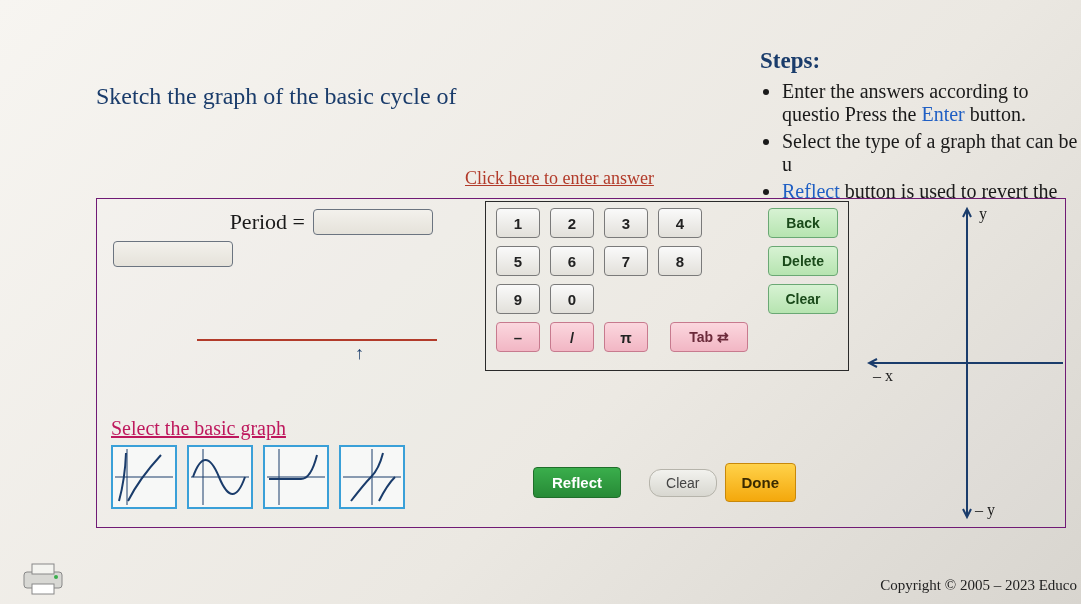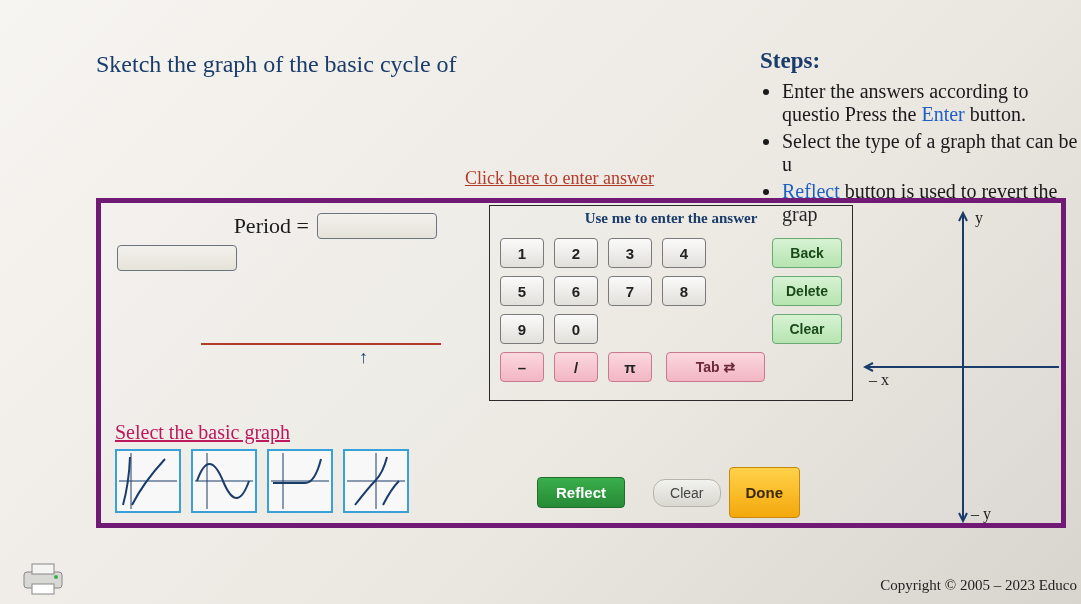--- a/index.html
+++ b/index.html
@@ -14,20 +14,21 @@
     color: #2a2824;
   }
   .page {
     padding: 48px 0 0 96px;
     position: relative;
   }
   .question {
     font-size: 24px;
     color: #1a3c6b;
     line-height: 1.35;
+    margin-top: 32px;
   }
   .question .eq { color: #1a1a1a; font-style: italic; }
   .steps {
     position: absolute;
     top: 48px;
     left: 760px;
     width: 330px;
     font-size: 20px;
     color: #1a1a1a;
   }
@@ -45,21 +46,21 @@
     color: #b23b2a;
     text-decoration: underline;
   }
 
   .main-box {
     position: absolute;
     top: 198px;
     left: 96px;
     width: 970px;
     height: 330px;
-    border: 5px solid #701a75;
+    border: 1px solid #701a75;
     background: rgba(255,255,255,0.05);
   }
 
   
   .fields {
     position: absolute;
     top: 10px;
     left: 16px;
     font-size: 22px;
     color: #1a1a1a;
@@ -147,49 +148,49 @@
     border:1px solid #6aa874;
     border-radius:4px;
     background:linear-gradient(#d7f2d3,#b6e4b0);
     font: bold 14px Arial, sans-serif;
     display:flex; align-items:center; justify-content:center;
     color:#1a4a1a;
     margin-left:auto;
     text-align:center;
   }
   .kp-tab {
-    width:99px; height:30px;
+    width:78px; height:30px;
     border:1px solid #c77a8e;
     border-radius:4px;
     background:linear-gradient(#fbd7de,#f2b6c4);
     font: bold 14px Arial, sans-serif;
     display:flex; align-items:center; justify-content:center;
     color:#6b2a3a;
-    margin-left:4px;
+    margin-left:12px;
   }
 
   
   .actions {
     position:absolute; top:264px; left:436px;
     display:flex; align-items:center; gap:28px;
     font-family: Arial, sans-serif;
   }
   .btn-reflect {
     padding:6px 18px; border-radius:4px;
     background:linear-gradient(#3aae4c,#278a36);
     color:#fff; font-weight:bold; font-size:15px;
     border:1px solid #1f6e2a;
   }
   .btn-clear {
     padding:5px 16px; border-radius:12px;
     background:linear-gradient(#f2f2ee,#d8d7d0);
     color:#444; font-size:14px; border:1px solid #b6b4ab;
   }
   .btn-done {
-    padding:16px 16px; border-radius:4px;
+    padding:10px 16px; border-radius:4px;
     background:linear-gradient(#ffd24a,#f4a80c);
     color:#3a2a00; font-weight:bold; font-size:15px;
     border:1px solid #c8880a;
   }
 
   
   .axes {
     position:absolute; top:4px; right:-2px;
     width:200px; height:320px;
   }
@@ -274,21 +275,20 @@
       <div class="graph-choice">
         <svg viewBox="0 0 58 56">
             <line x1="0" y1="28" x2="58" y2="28" stroke="#1a3c6b" stroke-width="1"></line>
             <line x1="29" y1="0" x2="29" y2="56" stroke="#1a3c6b" stroke-width="1"></line>
             <path d="M8 52 Q22 34 28 28 Q36 20 40 4 M36 52 Q44 36 52 28" fill="none" stroke="#1a3c6b" stroke-width="2"></path>
           </svg>
       </div>
     </div>
 
     <div class="keypad">
-      <div class="keypad-title">Use me to enter the answer</div>
       <div class="kp-body">
         <div class="kp-row">
           <div class="kp-key">1</div>
           <div class="kp-key">2</div>
           <div class="kp-key">3</div>
           <div class="kp-key">4</div>
           <div class="kp-action">Back</div>
         </div>
         <div class="kp-row">
           <div class="kp-key">5</div>

